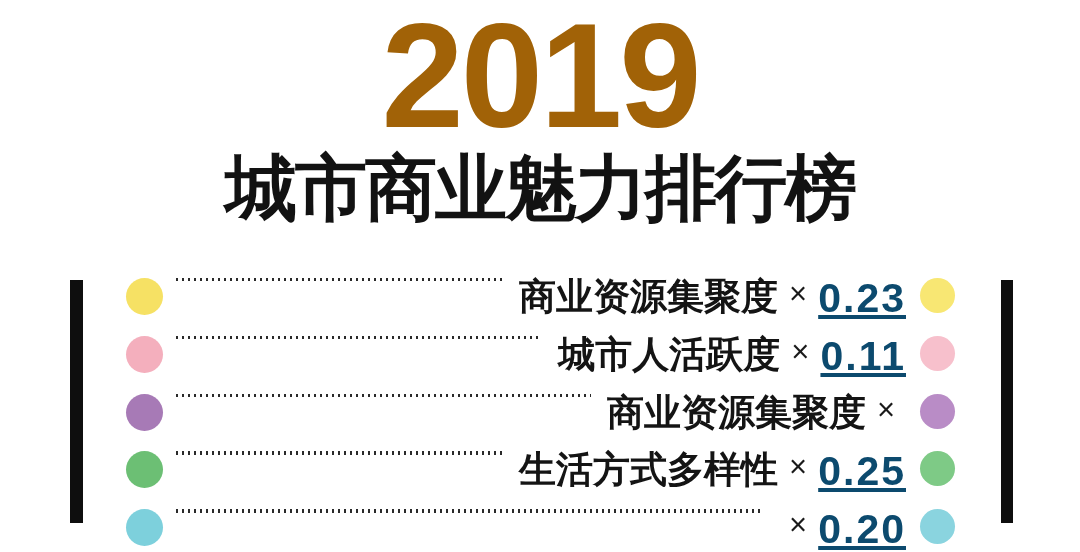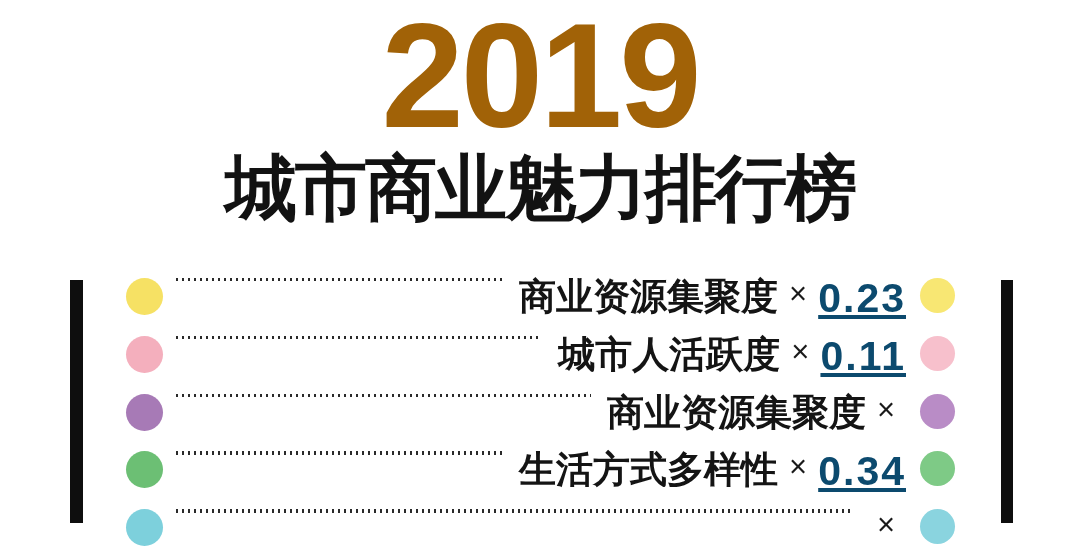--- a/index.html
+++ b/index.html
@@ -141,25 +141,26 @@
       <span class="row-label">商业资源集聚度</span>
       <span class="times-sign">×</span>
       <span class="dot right-dot" style="background-color: rgb(185, 140, 198);"></span>
     </div>
 
     <div class="legend-row">
       <span class="dot left-dot" style="background-color: rgb(108, 191, 116);"></span>
       <span class="leader"></span>
       <span class="row-label">生活方式多样性</span>
       <span class="times-sign">×</span>
-      <span class="row-weight">0.34</span>
+      <span class="row-weight">0.25</span>
       <span class="dot right-dot" style="background-color: rgb(126, 202, 134);"></span>
     </div>
 
     <div class="legend-row">
       <span class="dot left-dot" style="background-color: rgb(125, 208, 220);"></span>
       <span class="leader"></span>
       <span class="times-sign">×</span>
+      <span class="row-weight">0.20</span>
       <span class="dot right-dot" style="background-color: rgb(138, 212, 223);"></span>
     </div>
 
   </div>
 </div>
 
 </body></html>

